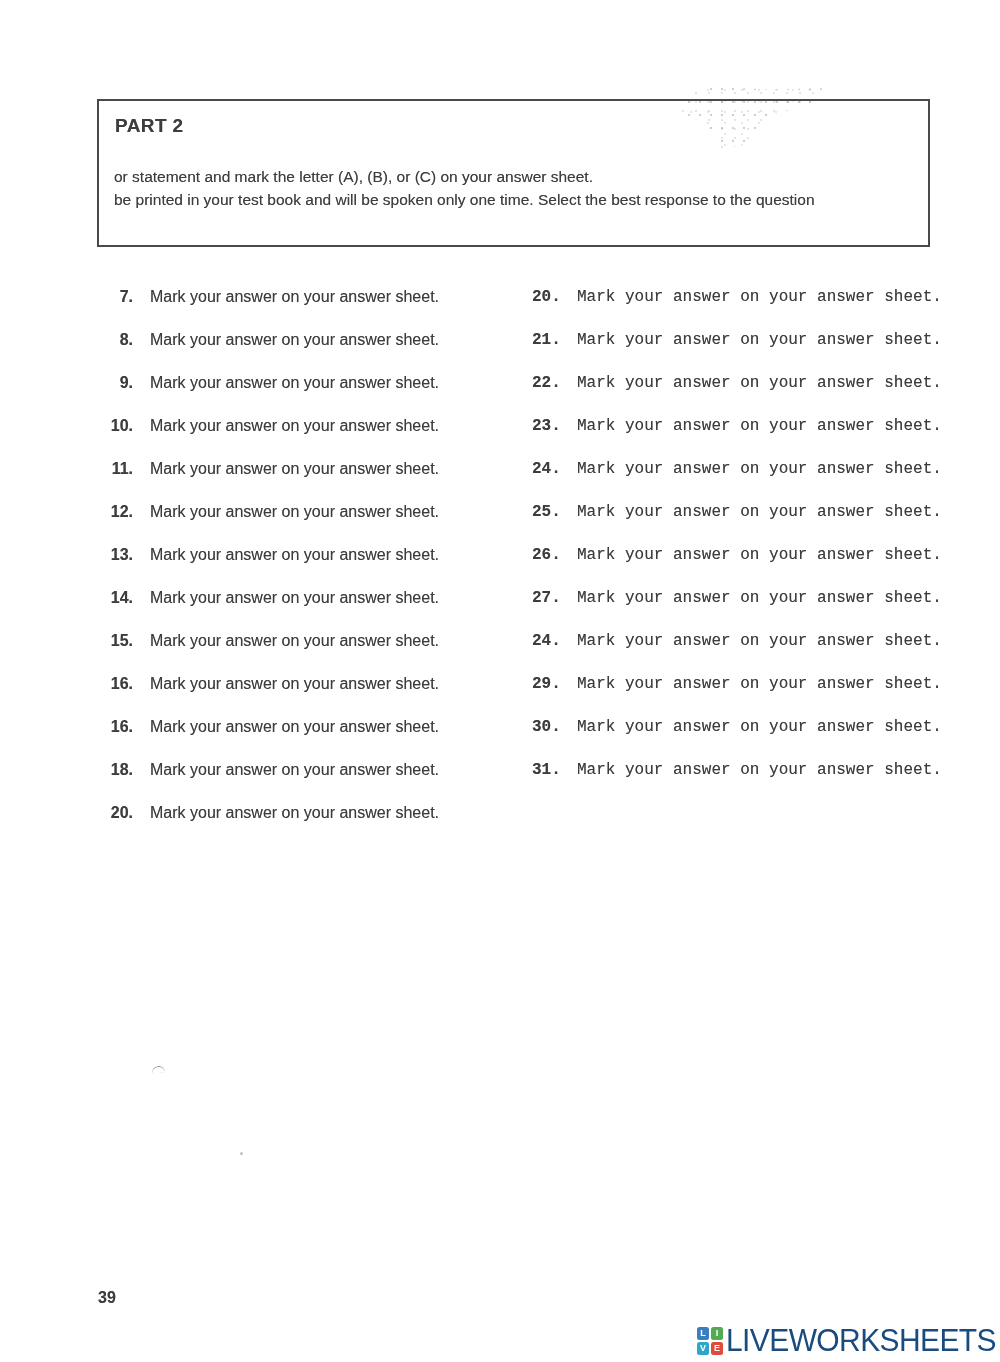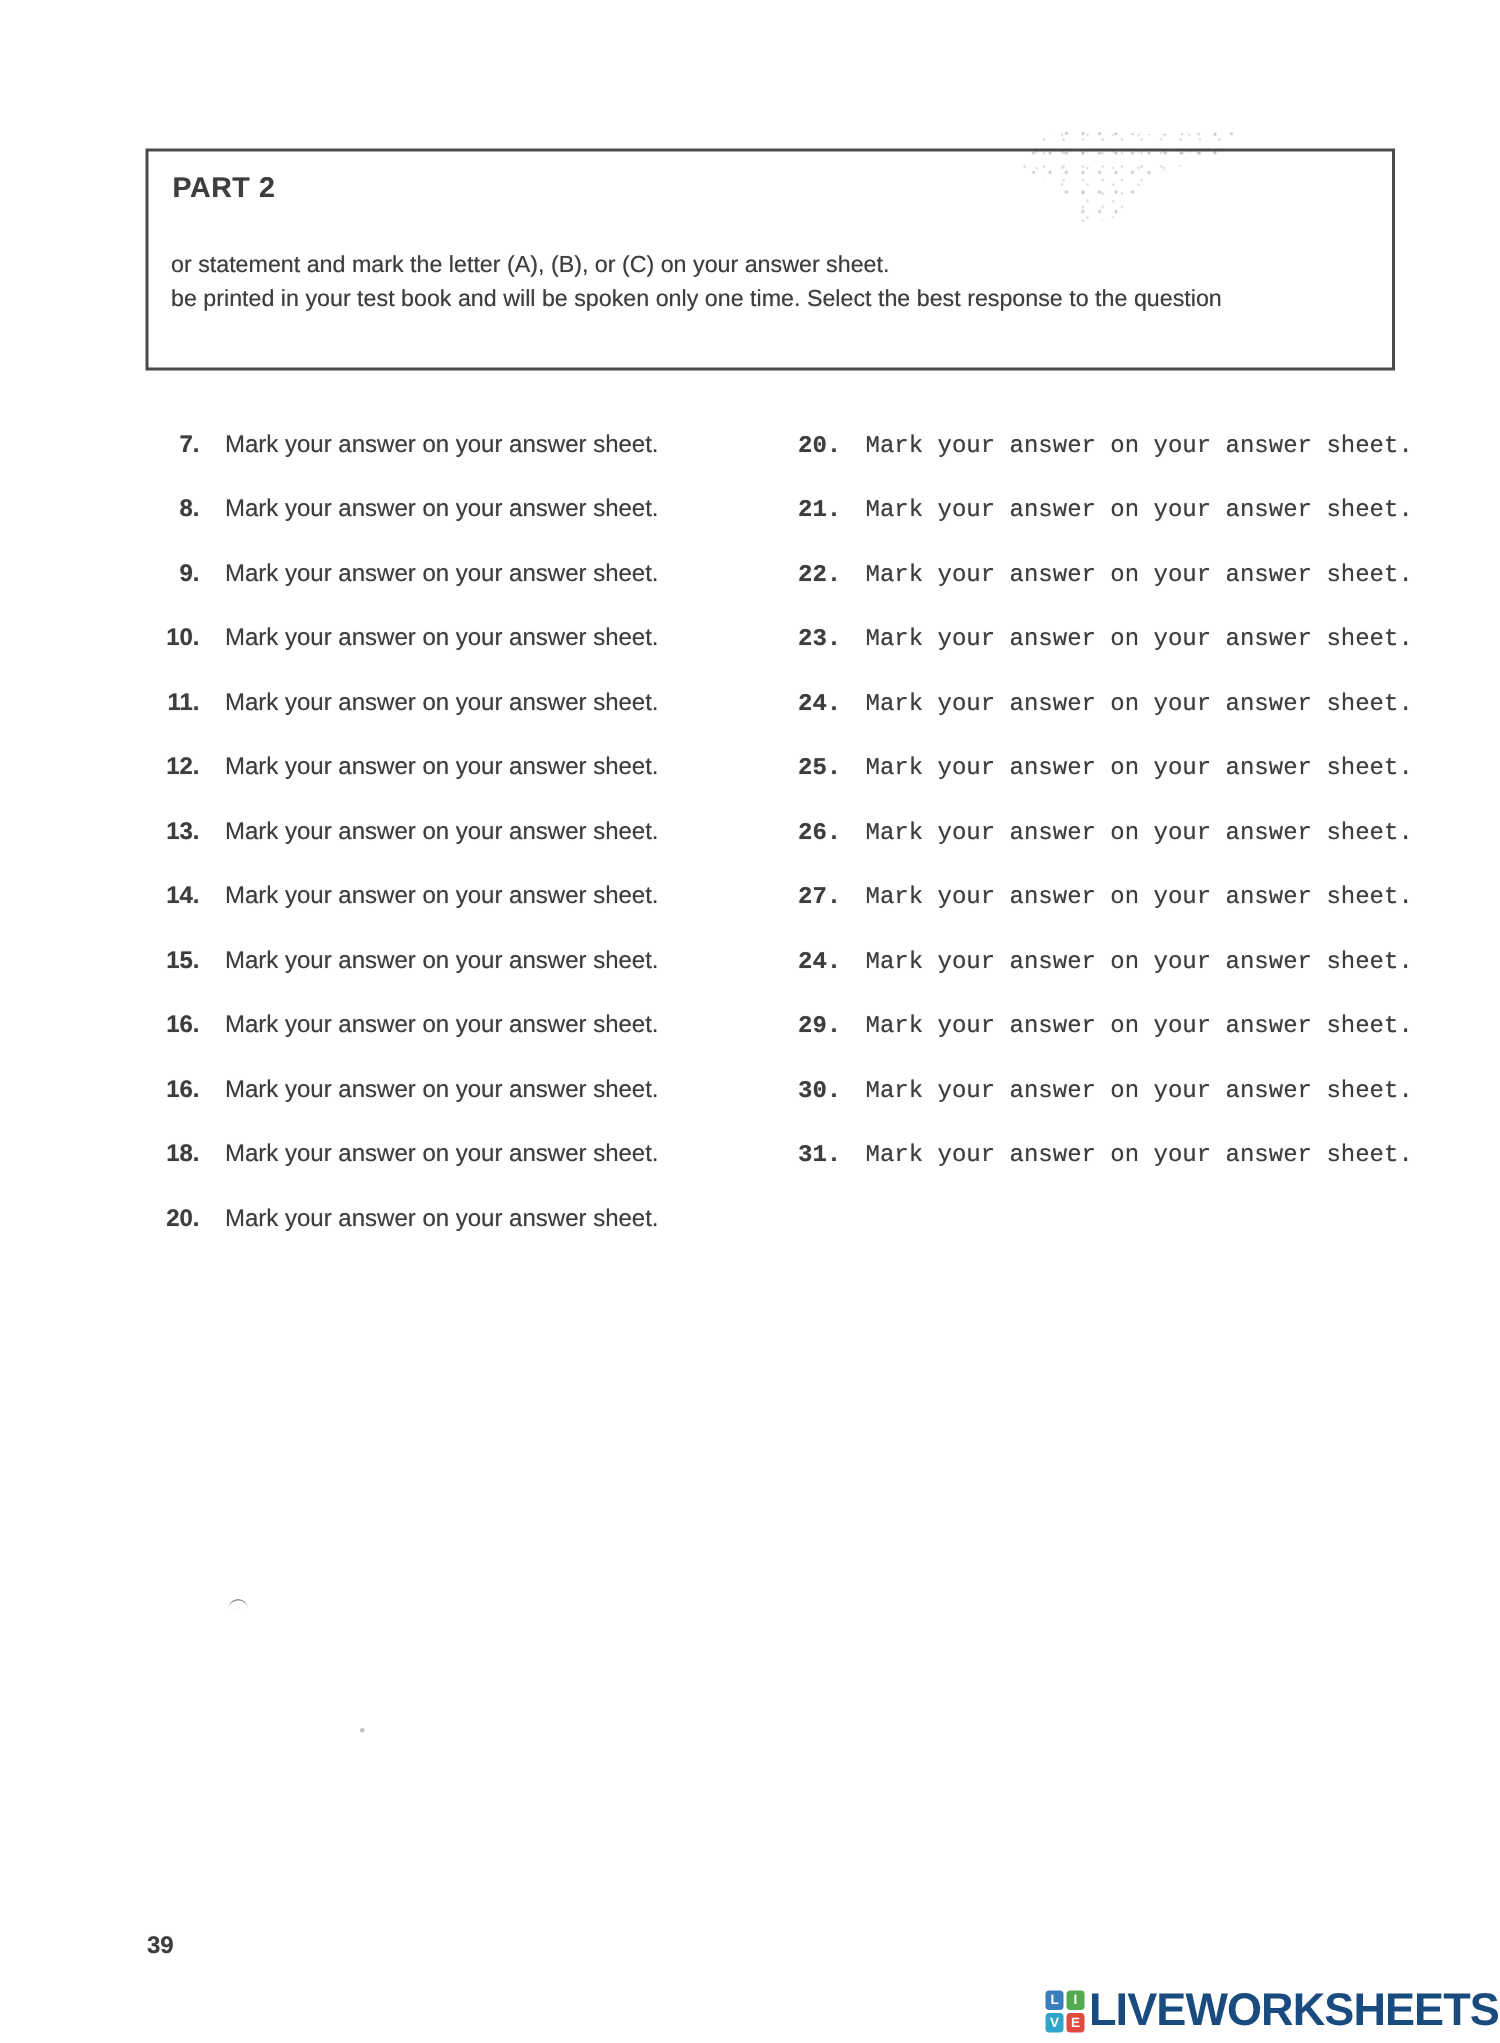--- a/index.html
+++ b/index.html
@@ -102,21 +102,21 @@
   }
   .logo-sq {
     border-radius:2.5px;
     color:#ffffff;
     font-size:9px; font-weight:bold;
     display:flex; align-items:center; justify-content:center;
     line-height:1;
   }
   .brand {
     font-size:30px;
-    font-weight:bold;
+    font-weight:normal;
     letter-spacing:-.6px;
     transform:scaleY(1.02);
     white-space:nowrap;
   }
 </style>
 </head>
 <body>
 
 <div class="page">
 

